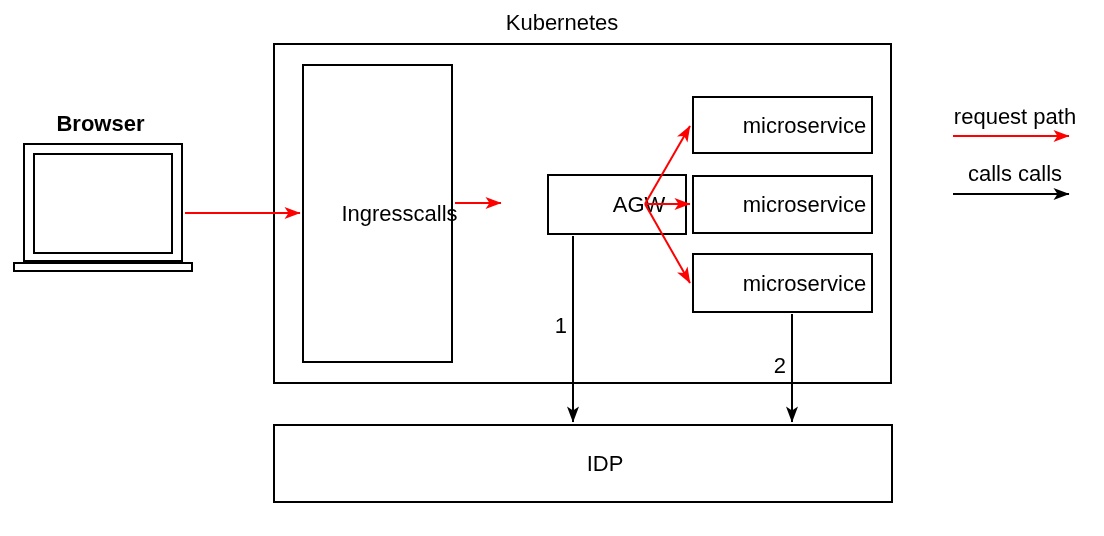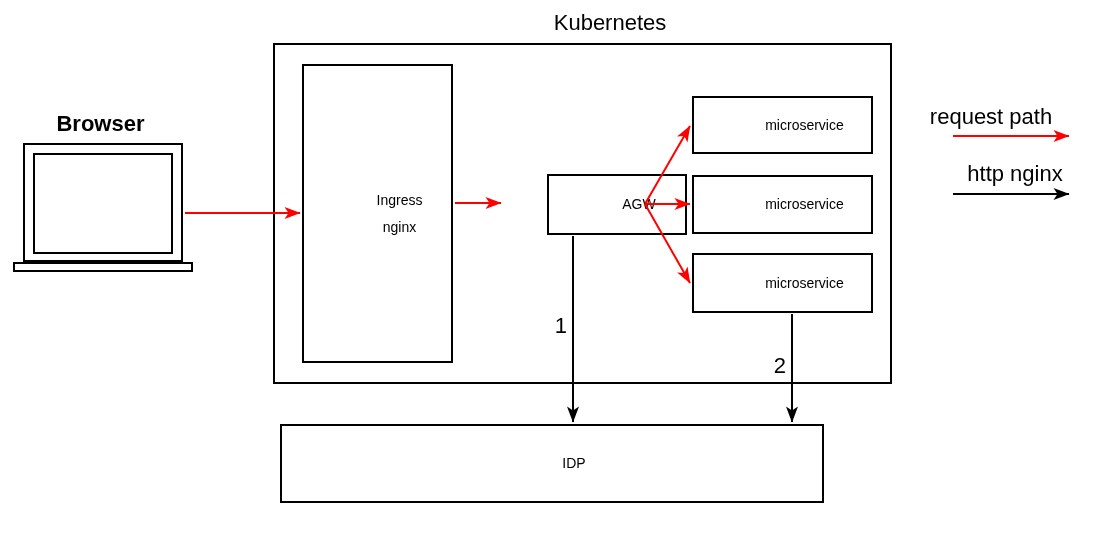--- a/index.html
+++ b/index.html
@@ -13,35 +13,35 @@
     overflow: hidden;
   }
   .box {
     position: absolute;
     box-sizing: border-box;
     border: 2px solid var(--stroke, #000000);
     background: #ffffff;
     display: flex;
     align-items: center;
     justify-content: center;
-    font-size: 14px;
+    font-size: 22px;
     line-height: 27px;
     text-align: center;
     padding-left: 44px;
   }
   .container-box { background: #ffffff; }
   .lbl {
     position: absolute;
     font-size: 22px;
     line-height: 26px;
     white-space: nowrap;
   }
   .lbl.center { text-align: center; }
   .lbl.right { text-align: right; }
-  .ingress-lines { display: flex; flex-direction: column; align-items: center; }
+  .ingress-lines { display: flex; flex-direction: row; align-items: center; }
   
   .laptop-part {
     position: absolute;
     box-sizing: border-box;
     border: 2px solid var(--stroke, #000000);
     background: #ffffff;
   }
   svg.arrow-layer {
     position: absolute;
     left: 0; top: 0;
@@ -54,52 +54,52 @@
 <div class="canvas">
 
   <div>
     <div class="laptop-part" style="left:23px; top:143px; width:160px; height:119px;"></div>
     <div class="laptop-part" style="left:33px; top:153px; width:140px; height:101px;"></div>
     <div class="laptop-part" style="left:13px; top:262px; width:180px; height:10px;"></div>
   </div>
   <div class="lbl center" style="left:18px; top:111px; width:165px;font-weight:bold;">Browser</div>
 
   <div class="box container-box" style="left:273px; top:43px; width:619px; height:341px;"></div>
-  <div class="lbl center" style="left:480px; top:10px; width:260px;">Kubernetes</div>
+  <div class="lbl center" style="left:432px; top:10px; width:260px;">Kubernetes</div>
 
   <div class="box" style="left:302px; top:64px; width:151px; height:299px;">
     <div class="ingress-lines">
       <span>Ingress</span>
-      <span>nginx</span>
+      <span>calls</span>
     </div>
   </div>
 
   <div class="box" style="left:503px; top:174px; width:140px; height:61px;margin-left:44px;">
     <span>AGW</span>
   </div>
 
   <div class="box" style="left:692px; top:96px; width:181px; height:58px;">
     <span>microservice</span>
   </div>
   <div class="box" style="left:692px; top:175px; width:181px; height:59px;">
     <span>microservice</span>
   </div>
   <div class="box" style="left:692px; top:253px; width:181px; height:60px;">
     <span>microservice</span>
   </div>
 
-  <div class="box" style="left:280px; top:424px; width:544px; height:79px;">
+  <div class="box" style="left:273px; top:424px; width:620px; height:79px;">
     <span>IDP</span>
   </div>
 
   <div class="lbl right" style="left:535px; top:313px; width:32px;">1</div>
   <div class="lbl right" style="left:754px; top:353px; width:32px;">2</div>
 
-  <div class="lbl center" style="left:911px; top:104px; width:160px;">request path</div>
-  <div class="lbl center" style="left:935px; top:161px; width:160px;">http nginx</div>
+  <div class="lbl center" style="left:935px; top:104px; width:160px;">request path</div>
+  <div class="lbl center" style="left:935px; top:161px; width:160px;">calls calls</div>
 
   <svg class="arrow-layer" width="1104" height="536" viewBox="0 0 1104 536">
     <defs>
       <marker id="mk-red" markerUnits="userSpaceOnUse" markerWidth="18" markerHeight="14" viewBox="0 0 18 14" refX="16.5" refY="7" orient="auto">
         <path d="M1,1 L17,7 L1,13 L5,7 Z" fill="#FF0000"></path>
       </marker>
       <marker id="mk-black" markerUnits="userSpaceOnUse" markerWidth="18" markerHeight="14" viewBox="0 0 18 14" refX="16.5" refY="7" orient="auto">
         <path d="M1,1 L17,7 L1,13 L5,7 Z" fill="#000000"></path>
       </marker>
     </defs>

